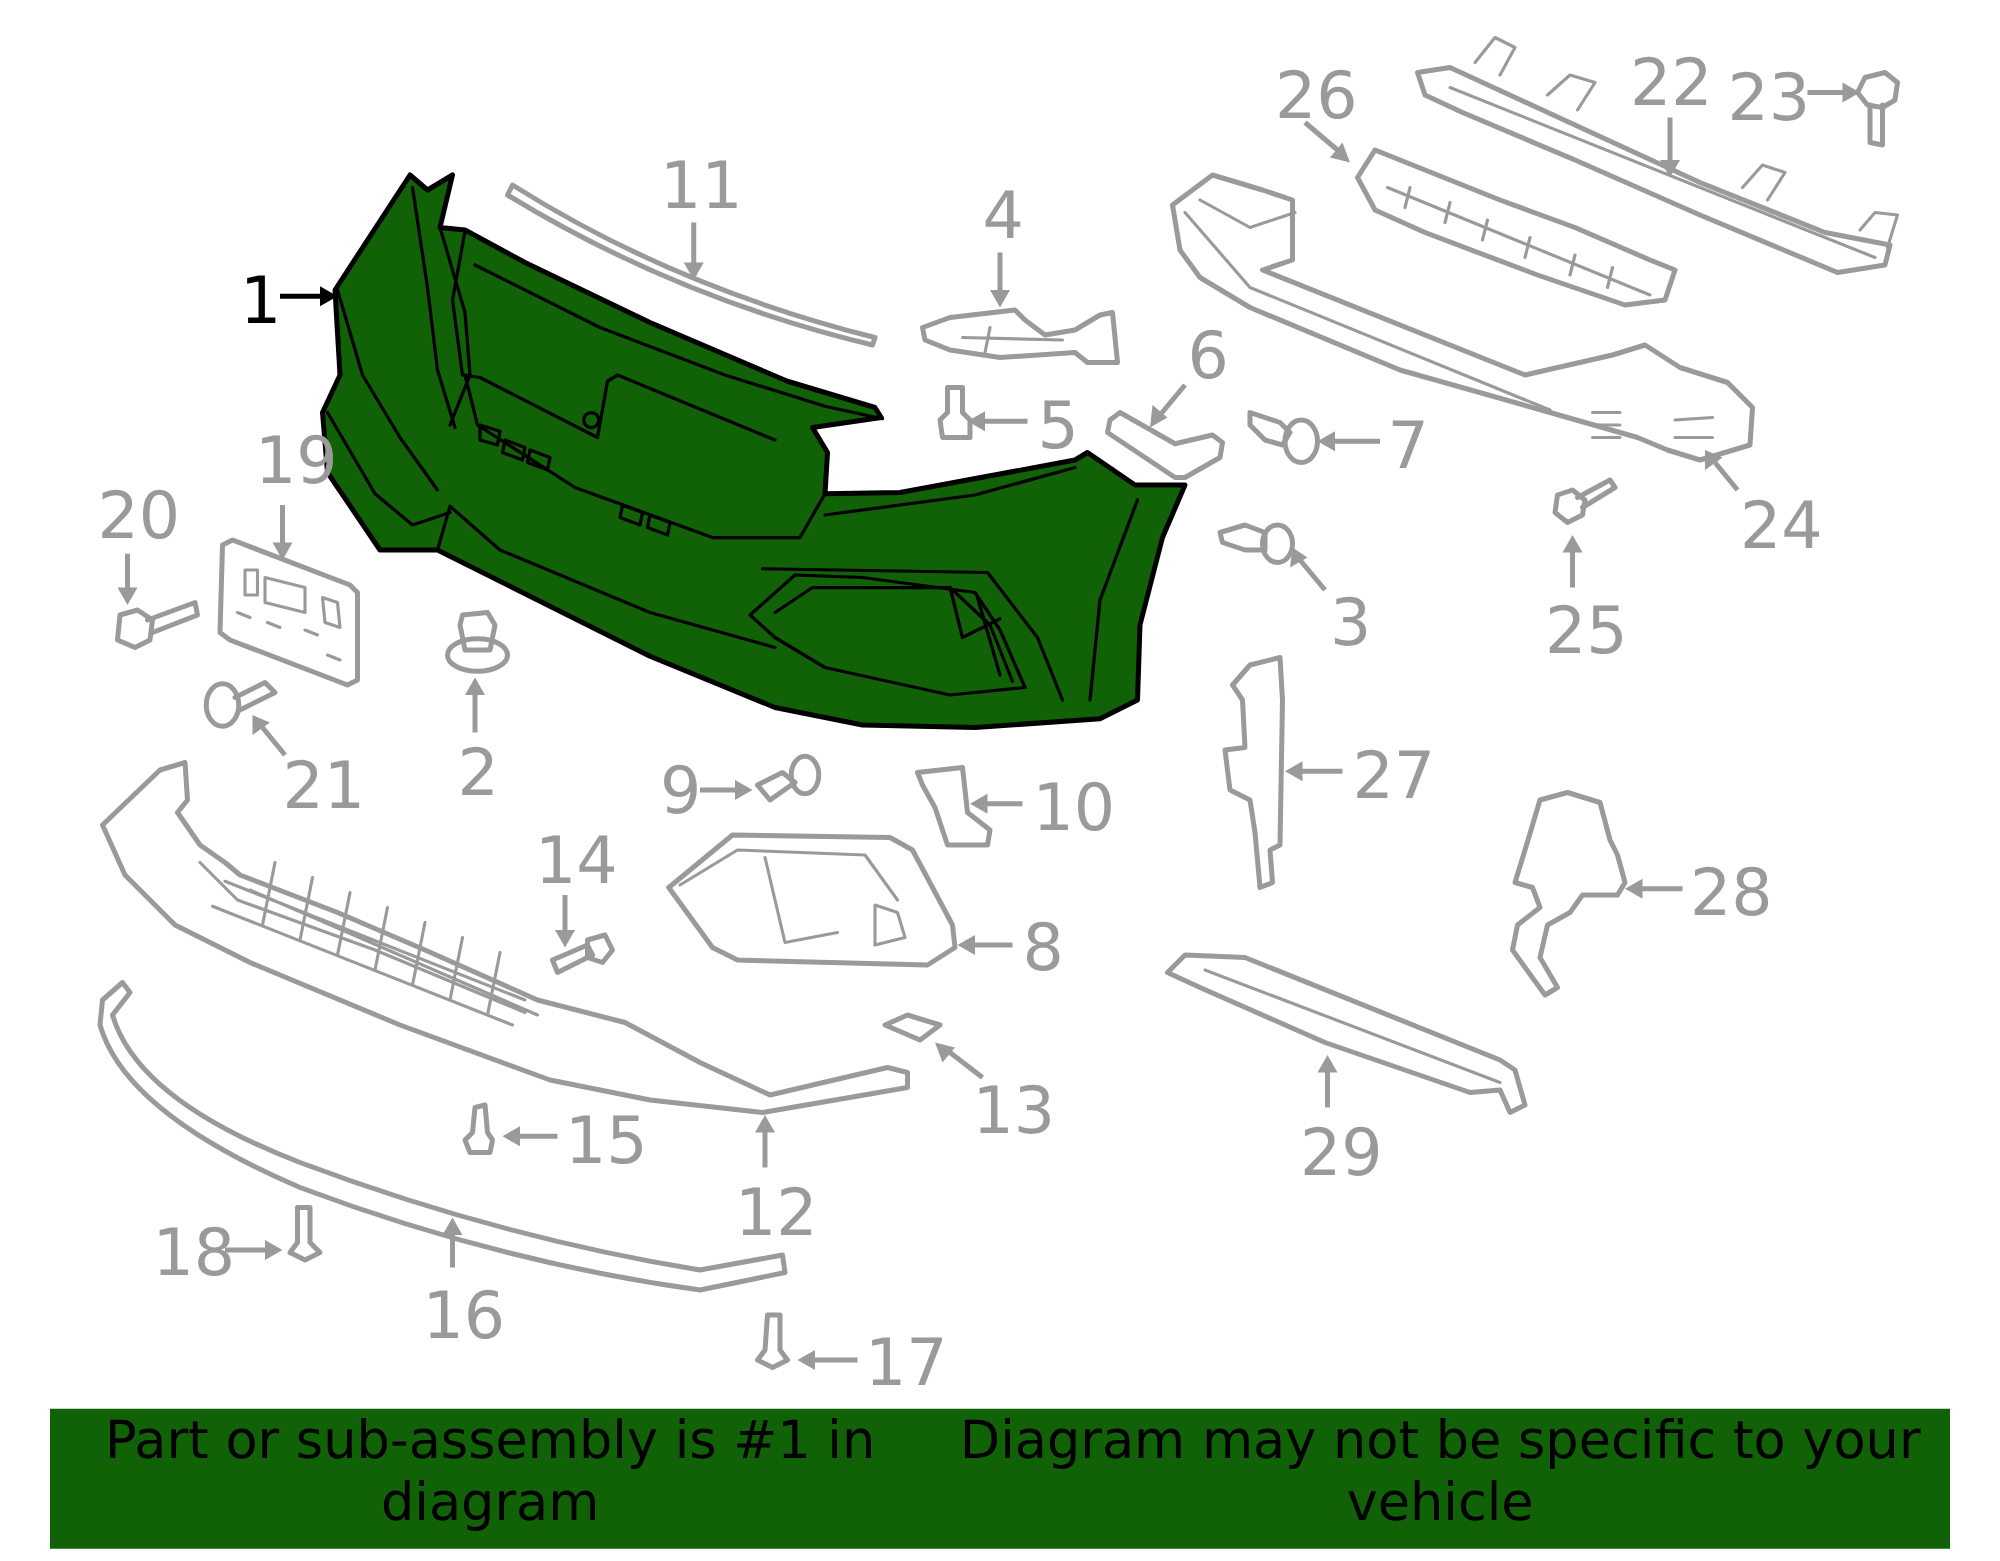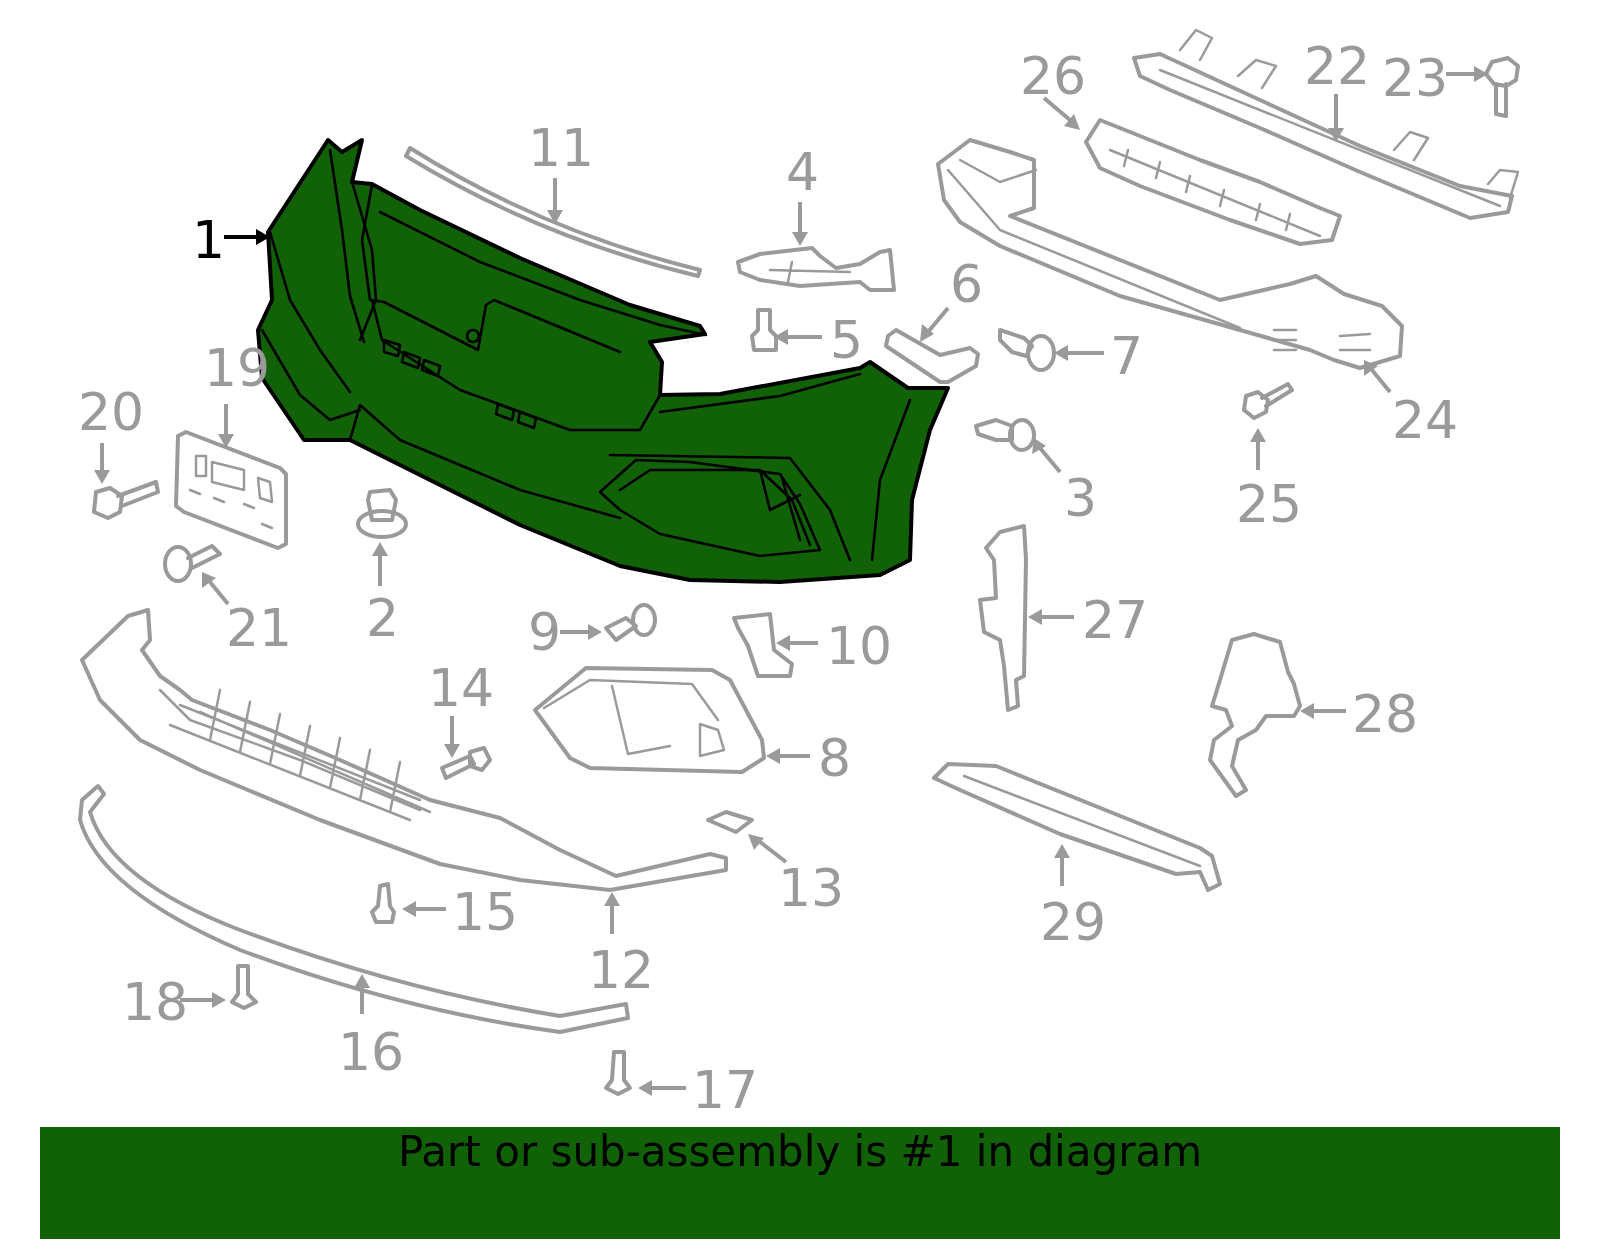--- a/index.html
+++ b/index.html
@@ -12,21 +12,21 @@
   .arrow { stroke: #9a9a9a; stroke-width: 4; fill: none; }
   .arrow-head { fill: #9a9a9a; }
   .arrow.hl { stroke: #000; }
   .arrow-head.hl { fill: #000; }
   .bumper { fill: #116106; stroke: #000; stroke-width: 4; stroke-linejoin: round; }
   .bline { fill: none; stroke: #000; stroke-width: 2.6; stroke-linejoin: round; stroke-linecap: round; }
   #banner {
     position: absolute; left: 40px; top: 1127px; width: 1520px; height: 112px;
     background: #116106; color: #000; text-align: center;
     font-family: "DejaVu Sans", sans-serif; font-size: 42px; line-height: 50px;
-    display: flex; flex-direction: column; justify-content: flex-start;
+    display: flex; flex-direction: row; justify-content: flex-start;
   }
 </style>
 </head>
 <body>
 
 <svg id="diagram" viewBox="0 0 1600 1249" xmlns="http://www.w3.org/2000/svg">
   <defs>
     <marker id="ah" markerWidth="8" markerHeight="8" refX="6" refY="4" orient="auto" markerUnits="userSpaceOnUse">
       <path d="M0,0 L8,4 L0,8 z" fill="#9a9a9a"></path>
     </marker>
@@ -324,13 +324,14 @@
   </g>
   <g>
     <text class="lbl" x="1040" y="940">29</text>
     <line class="arrow" x1="1062" y1="886" x2="1062" y2="856"></line>
     <path class="arrow-head" d="M1054,858 L1062,844 L1070,858 z"></path>
   </g>
 </svg>
 
 <div id="banner">
   <div>Part or sub-assembly is #1 in diagram</div>
+  <div>Diagram may not be specific to your vehicle</div>
 </div>
 
 </body></html>

